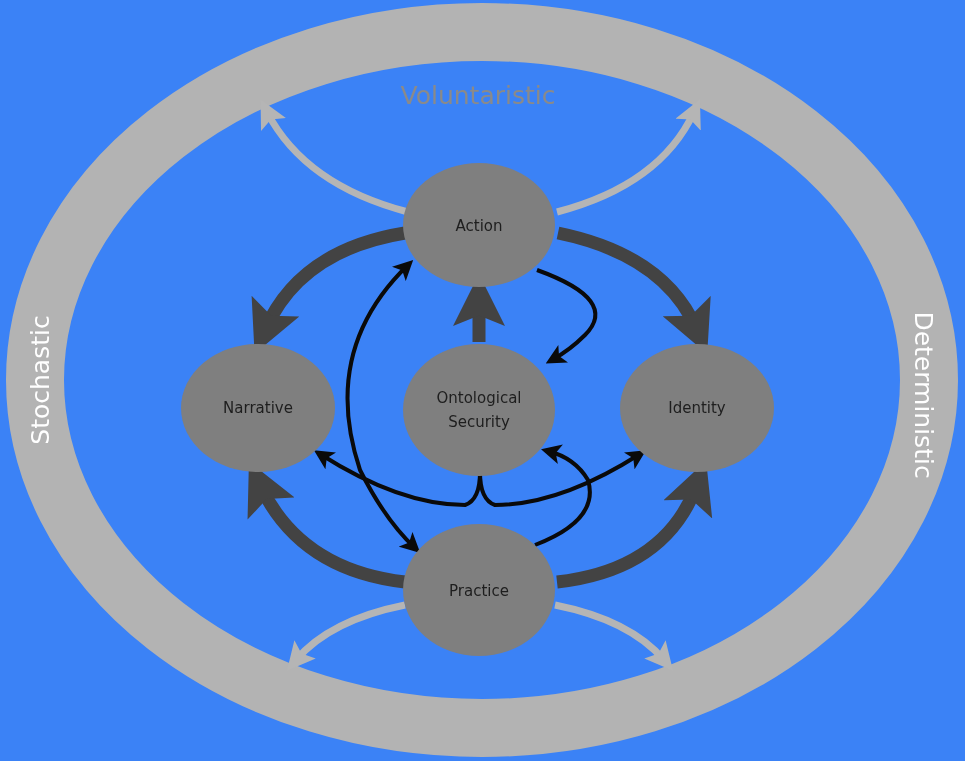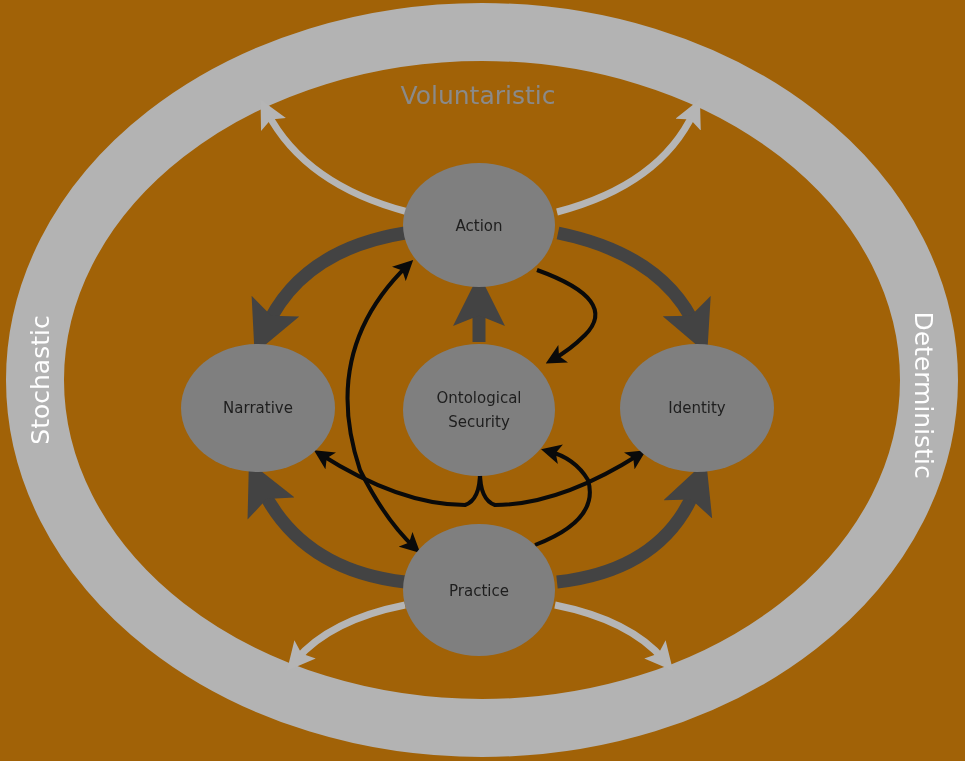--- a/index.html
+++ b/index.html
@@ -1,16 +1,16 @@
 <!DOCTYPE html>
 <html><head>
   <meta charset="utf-8">
   <style>
     html, body { margin: 0; padding: 0; background: #ffffff; }
-    #canvas { position: relative; width: 965px; height: 761px; overflow: hidden; background: #a16207; }
+    #canvas { position: relative; width: 965px; height: 761px; overflow: hidden; background: #3b82f6; }
     svg { display: block; }
     .node-label { font-family: "DejaVu Sans", sans-serif; font-size: 15px; fill: #1e1e1e; text-anchor: middle; dominant-baseline: middle; }
     .ring-label { font-family: "DejaVu Sans", sans-serif; font-size: 25px; text-anchor: middle; dominant-baseline: middle; }
   </style>
 </head>
 <body>
 
 <div id="canvas">
 <svg width="965" height="761" viewBox="0 0 965 761">
   <defs>

